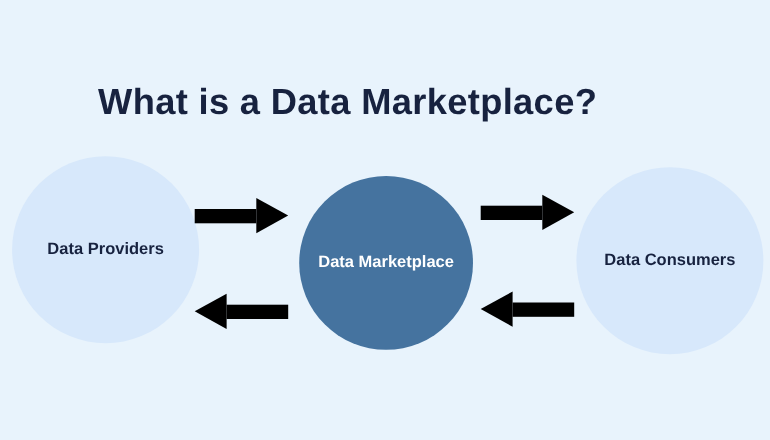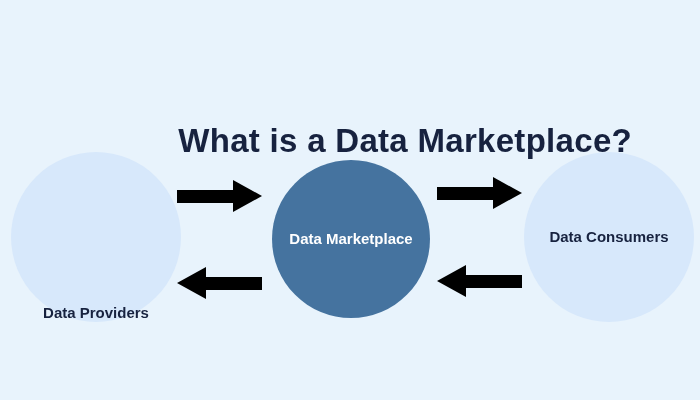--- a/index.html
+++ b/index.html
@@ -14,47 +14,46 @@
       width: 700px;
       height: 400px;
       background: var(--background, #e8f3fc);
       overflow: hidden;
     }
     .title {
       position: absolute;
       left: 0;
       top: 74px;
       width: 632px;
-      text-align: right;
+      text-align: center;
       font-size: 33px;
       font-weight: bold;
       color: var(--text-dark, #17223f);
       letter-spacing: 0.3px;
-      margin-top: 48px;
     }
     .circle {
       position: absolute;
       border-radius: 50%;
       display: flex;
       align-items: center;
       justify-content: center;
       text-align: center;
       font-weight: bold;
       font-size: 15px;
       line-height: 1.2;
     }
     .circle.light {
       background: var(--light-circle, #d7e8fb);
       color: var(--text-dark, #1b2440);
     }
     .circle.dark {
       background: var(--dark-circle, #45739f);
       color: var(--text-light, #ffffff);
     }
-    #node-providers   { left: 11px;  top: 152px; width: 170px; height: 170px; align-items: flex-end; }
+    #node-providers   { left: 11px;  top: 142px; width: 170px; height: 170px; }
     #node-marketplace { left: 272px; top: 160px; width: 158px; height: 158px; text-align: center; }
     #node-consumers   { left: 524px; top: 152px; width: 170px; height: 170px; }
 
     .arrow {
       position: absolute;
       display: flex;
       align-items: center;
     }
     .shaft {
       width: 56px;

